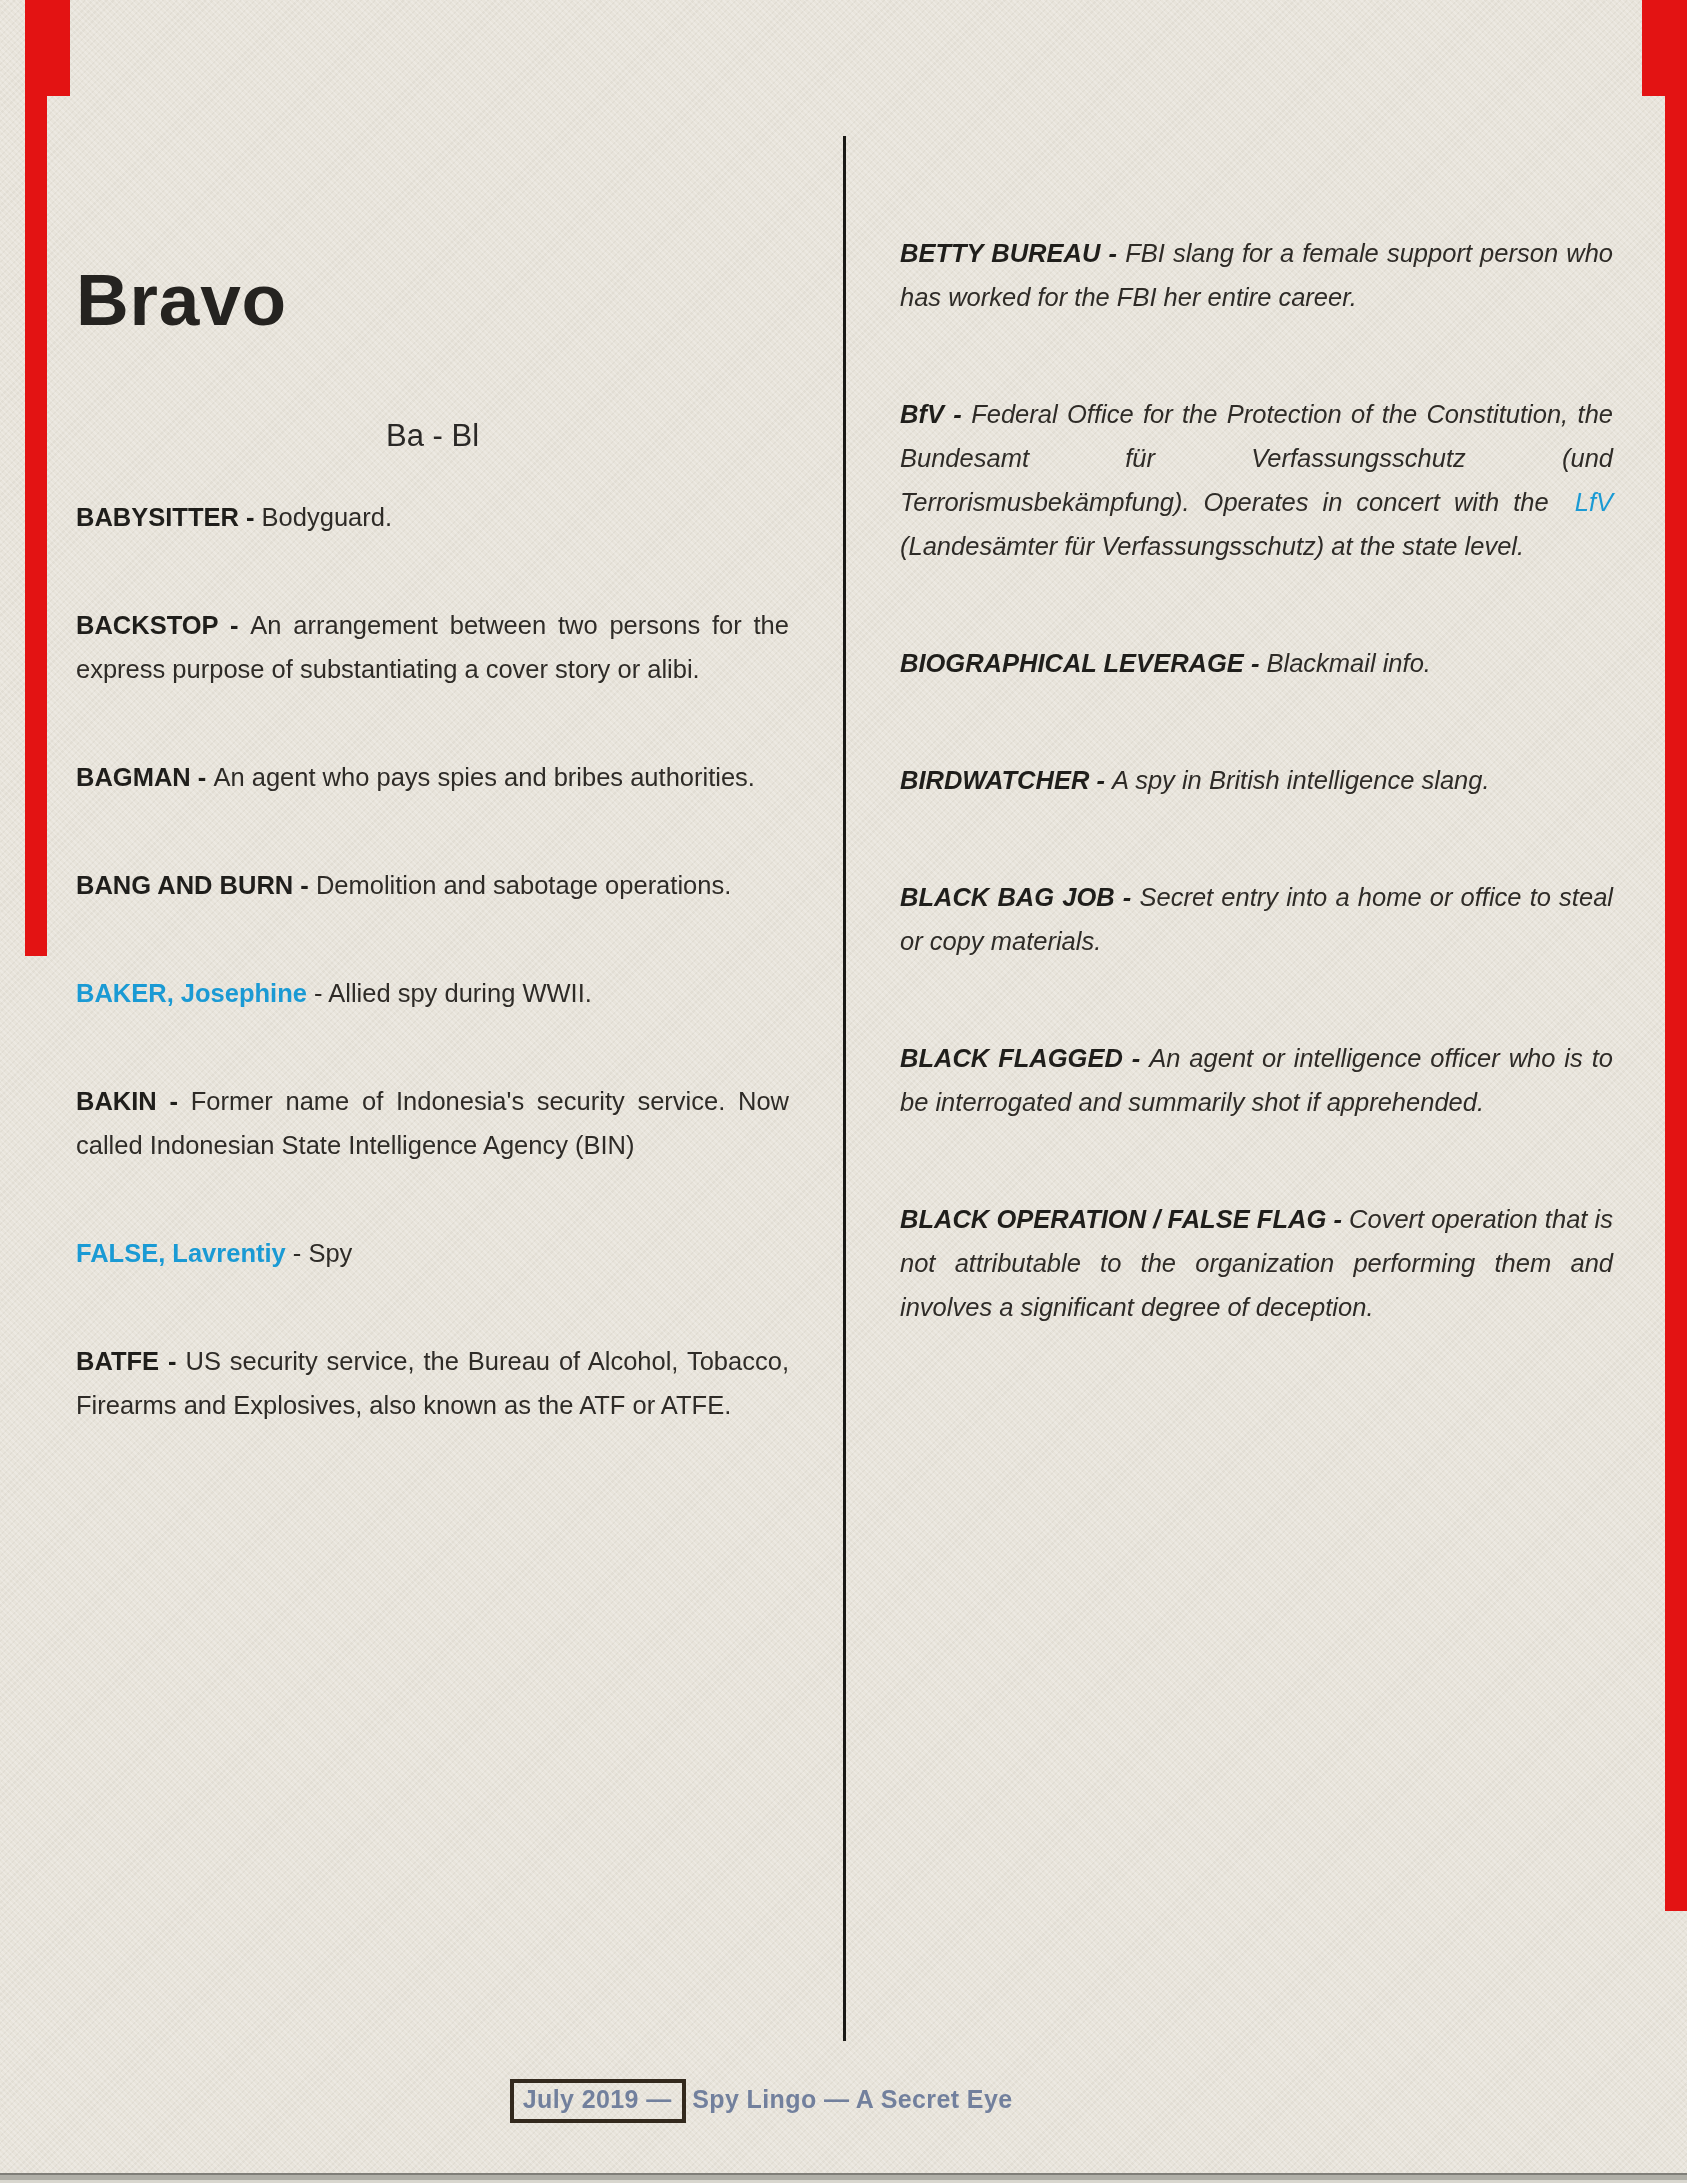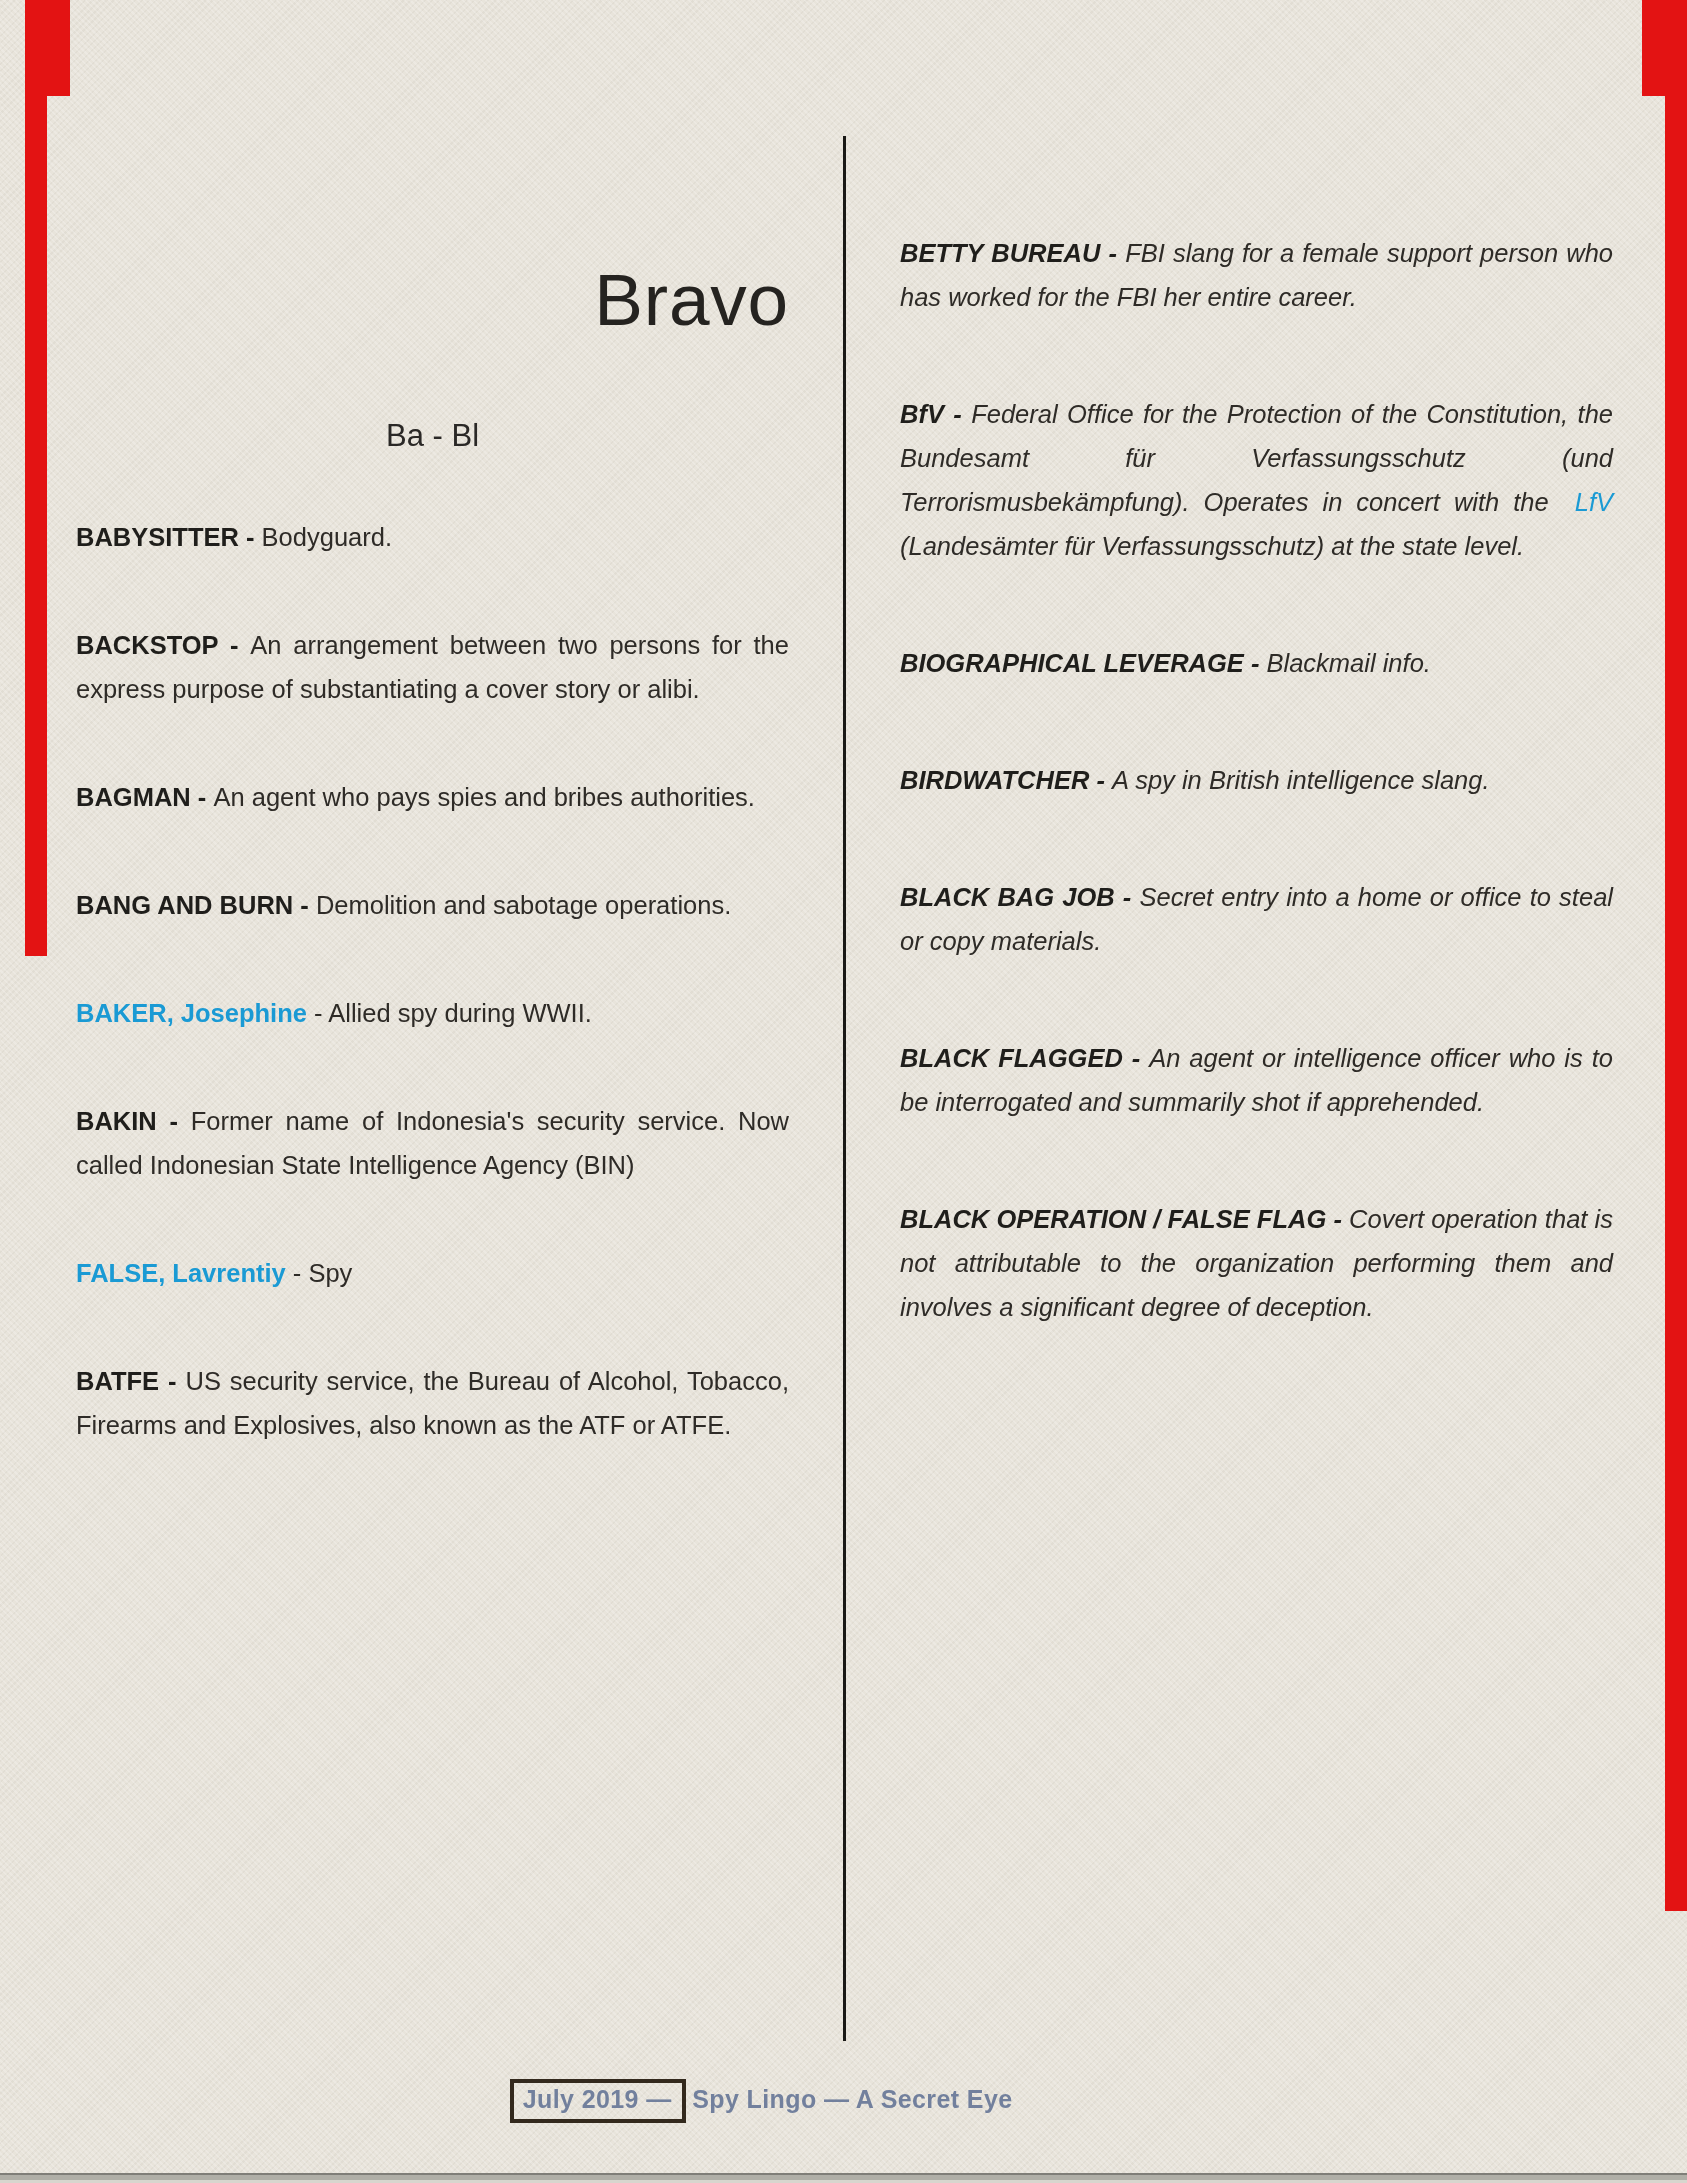--- a/index.html
+++ b/index.html
@@ -18,25 +18,25 @@
   .red-left-cap{position:absolute;left:25px;top:0;width:45px;height:96px;background:#e31313;}
   .red-left{position:absolute;left:25px;top:0;width:22px;height:956px;background:#e31313;}
   .red-right-cap{position:absolute;left:1642px;top:0;width:45px;height:96px;background:#e31313;}
   .red-right{position:absolute;left:1665px;top:0;width:22px;height:1911px;background:#e31313;}
   
   .divider{position:absolute;left:843px;top:136px;width:2.5px;height:1905px;background:#1a1916;}
   
   .col-left{position:absolute;left:76px;top:0;width:713px;}
   .col-right{position:absolute;left:900px;top:231px;width:713px;}
   .title{
-    font-size:73px;font-weight:normal;line-height:1.05;
-    text-align:right;margin:262px 0 0 0;color:#252320;letter-spacing:0.8px;
+    font-size:73px;font-weight:bold;line-height:1.05;
+    text-align:left;margin:262px 0 0 0;color:#252320;letter-spacing:0.8px;
   }
   .subtitle{font-size:31px;text-align:center;margin:79px 0 0 0;color:#2a2826;}
-  .entries-left{margin-top:61px;}
+  .entries-left{margin-top:41px;}
   .entry{
     text-align:justify;
     font-size:25.5px;line-height:44px;
     margin:0 0 64px 0;
   }
   .col-right .entry{margin-bottom:73px;font-style:italic;}
   .term{font-weight:bold;color:#1f1e1b;}
   .linkterm{font-weight:bold;color:#1a9ad4;}
   .inline-link{color:#1a9ad4;margin-left:12px;}
   .def{color:#2e2b27;}

